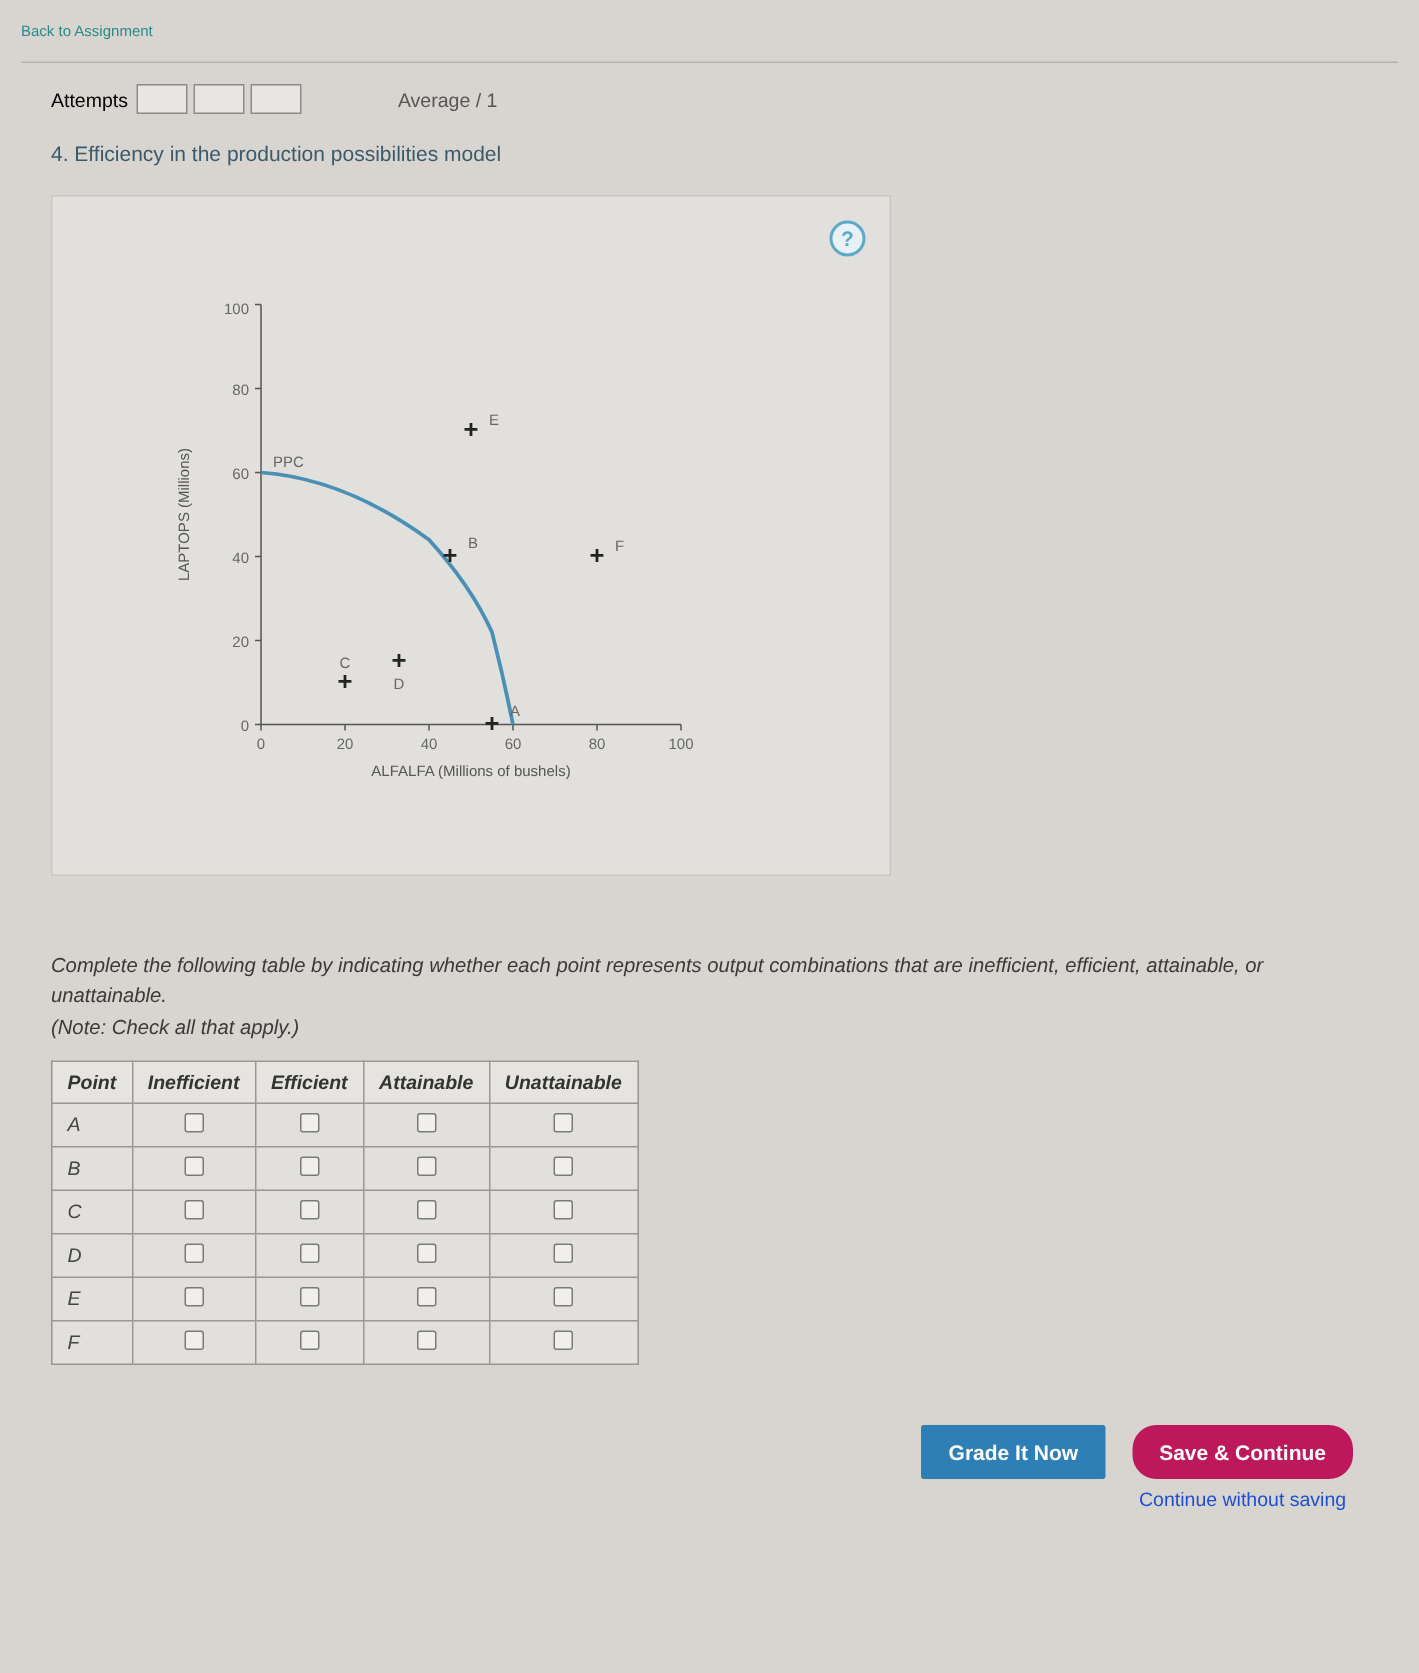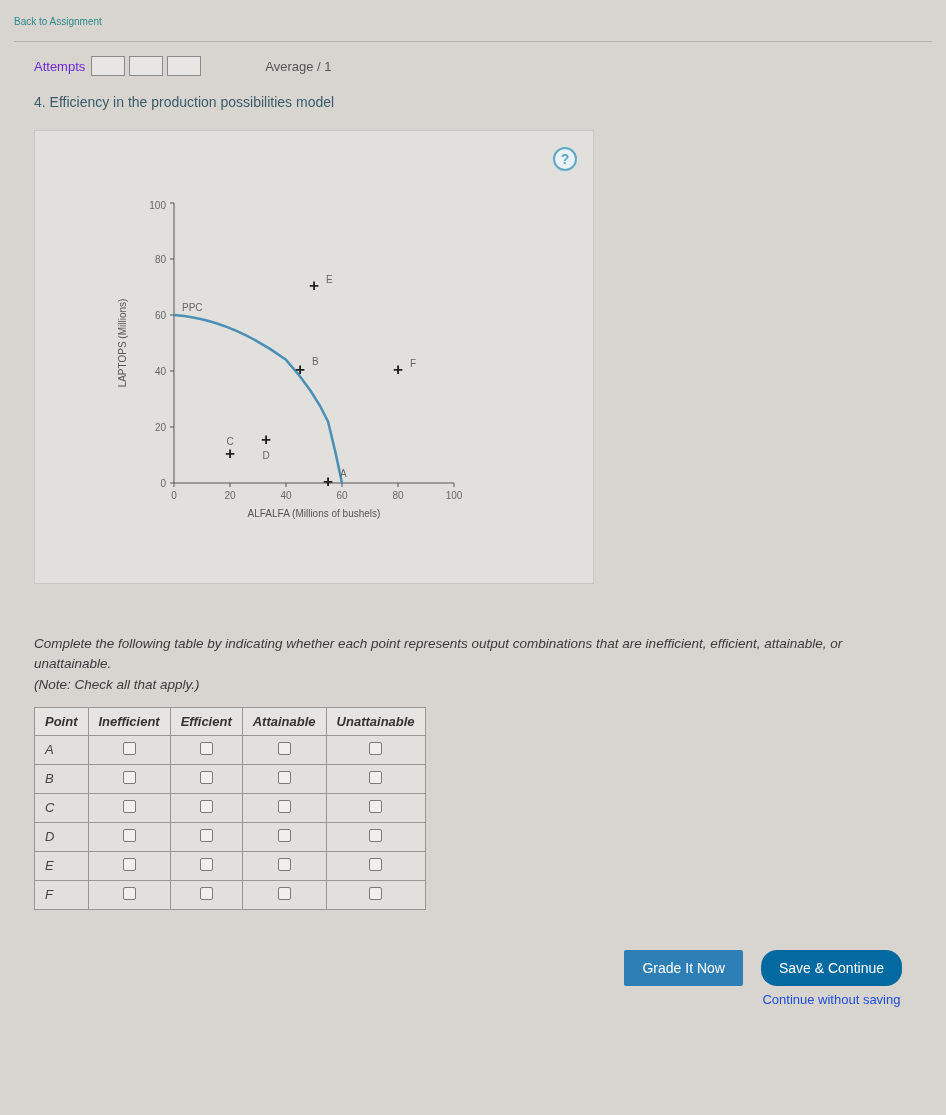--- a/index.html
+++ b/index.html
@@ -9,39 +9,39 @@
     font-family: Arial, Helvetica, sans-serif;
     background: #d8d5d0;
     color: #3a3a3a;
     font-size: 13px;
     width: 946px;
   }
   .page { padding: 10px 14px 20px 14px; }
   .back-link { color: #2a8a8a; font-size: 10px; padding: 6px 0 10px 0; cursor: pointer; }
   .hr { border: none; border-top: 1px solid #b5b2ad; margin: 4px 0 14px 0; }
   .attempts-row { display: flex; align-items: center; gap: 4px; margin-bottom: 18px; padding-left: 20px;}
-  .attempts-label { font-size: 13px; color:#6d28d9; margin-right:2px;}
+  .attempts-label { font-size: 13px; color:#000000; margin-right:2px;}
   .attempt-box { width: 34px; height: 20px; border: 1px solid #8a8a8a; background: #e8e6e2; }
   .avg { margin-left: 60px; font-size: 13px; color:#555;}
   .qtitle { font-weight: normal; color: #3a5a6a; font-size: 14px; margin: 16px 0 14px 0; padding-left: 20px;}
   .body-text { color:#444; font-size: 13.5px; line-height: 1.5; padding: 0 20px 0 20px;}
   .chart-wrap { margin: 20px 0 0 20px; border:1px solid #cac7c3; background:#e2e0dc; width:560px; padding:12px 4px 50px 4px; position:relative;}
   .help-circ { position:absolute; right:16px; top:16px; width:24px; height:24px; border-radius:50%; border:2px solid #5fa8c8; color:#5fa8c8; display:flex; align-items:center; justify-content:center; font-weight:bold; font-size:14px; background:#e8f2f6; cursor:pointer;}
   .chart-svg { display:block; margin: 40px auto 0 auto;}
   .instr { font-style: italic; color:#3a3a3a; font-size:13.5px; line-height:1.5; padding:0 20px; margin-top:50px;}
   .instr .note-label { font-weight:normal; font-style:italic;}
   table.pts { border-collapse: collapse; margin: 12px 0 0 20px; font-size:13px;font-style:italic;}
   table.pts th, table.pts td { border:1px solid #9a9792; padding:6px 10px; text-align:center; background:#e2e0dc;}
   table.pts th { font-weight:bold; color:#333; background:#e6e4e0;}
   table.pts td.pt { text-align:left; font-weight:normal; color:#444; width:52px;}
   .chk { width:13px; height:13px; border:1px solid #7a7a7a; background:#f0efec; display:inline-block; border-radius:2px; cursor:pointer;}
   .footer-btns { display:flex; justify-content:flex-end; align-items:flex-start; gap:18px; margin:40px 30px 0 0;}
-  .btn { padding:10px 18px; font-size:14px; font-weight:normal; color:#fff; border:none; cursor:pointer; border-radius:2px;}
+  .btn { padding:10px 18px; font-size:14px; font-weight:bold; color:#fff; border:none; cursor:pointer; border-radius:2px;}
   .btn.grade { background:#2d7fb5;}
-  .btn.save  { background:#0369a1;border-radius:16px;}
+  .btn.save  { background:#be185d;border-radius:16px;}
   .save-col { display:flex; flex-direction:column; align-items:center; gap:6px;}
   .cont-without { color:#1d4ed8; font-size:13px; cursor:pointer;}
   .axis-text { font-size:10px; fill:#666;}
   .axis-label { font-size:10px; fill:#555;}
   .plus { font-family: monospace; font-weight:bold;}
 </style>
 </head>
 <body>
 
 <div class="page">

